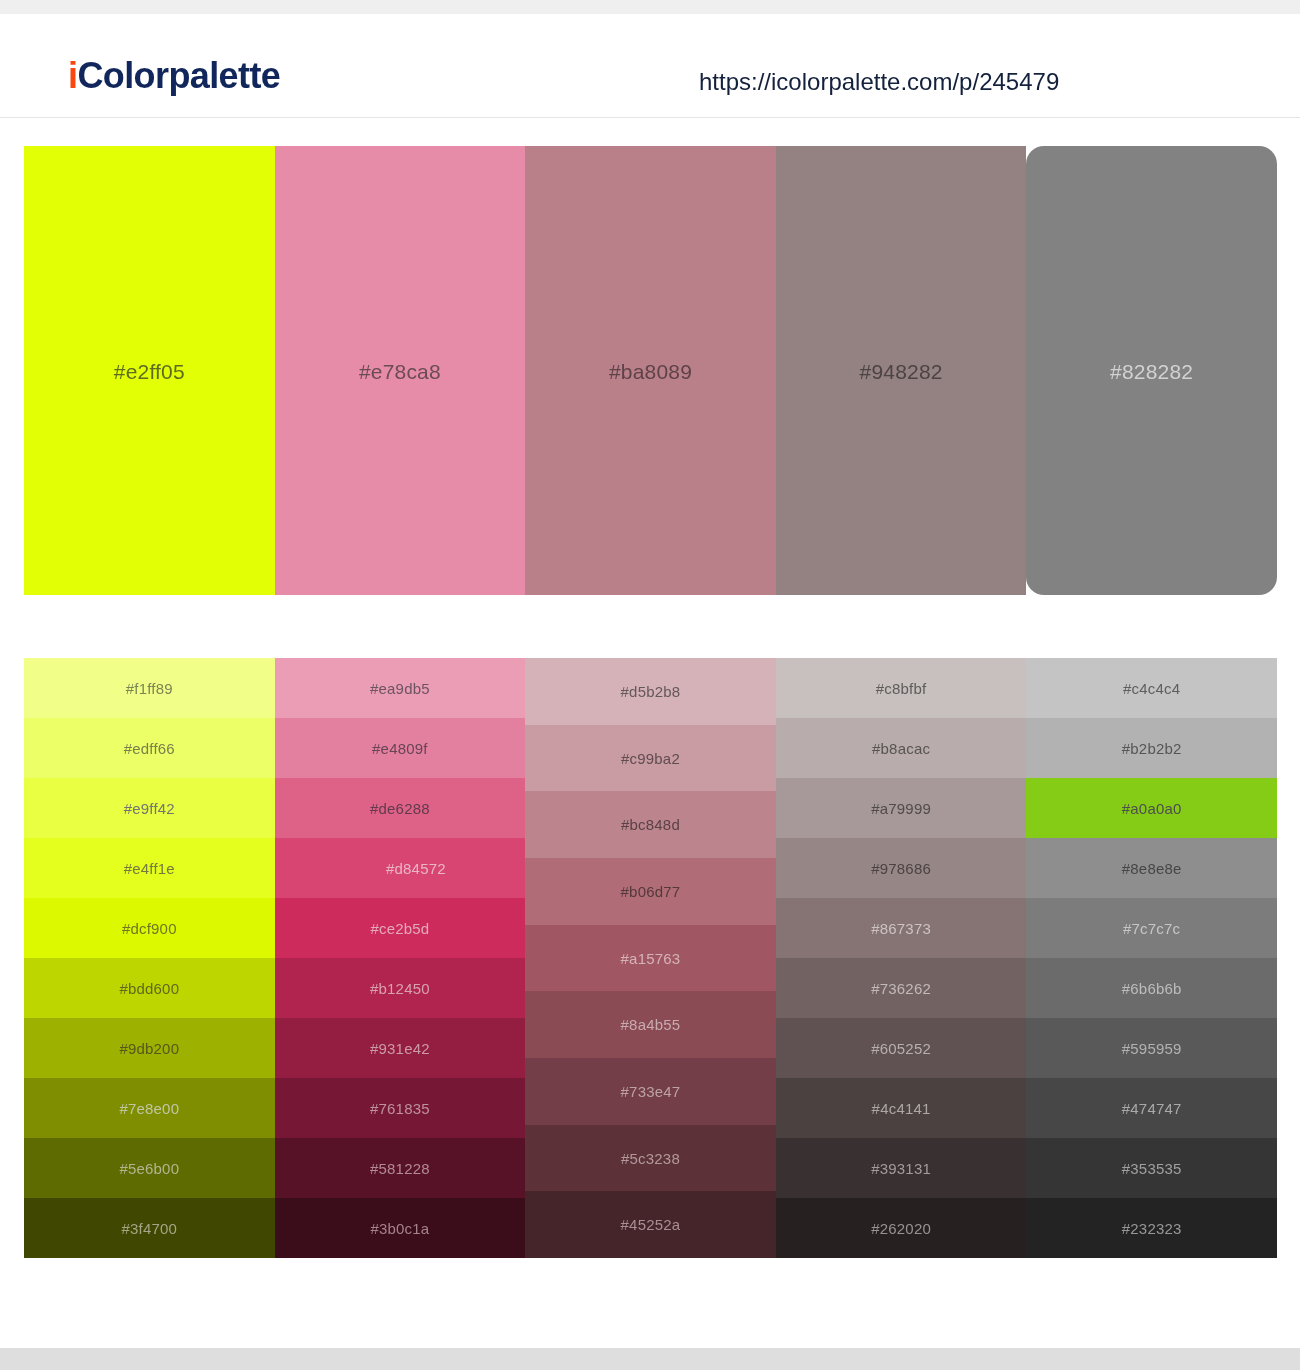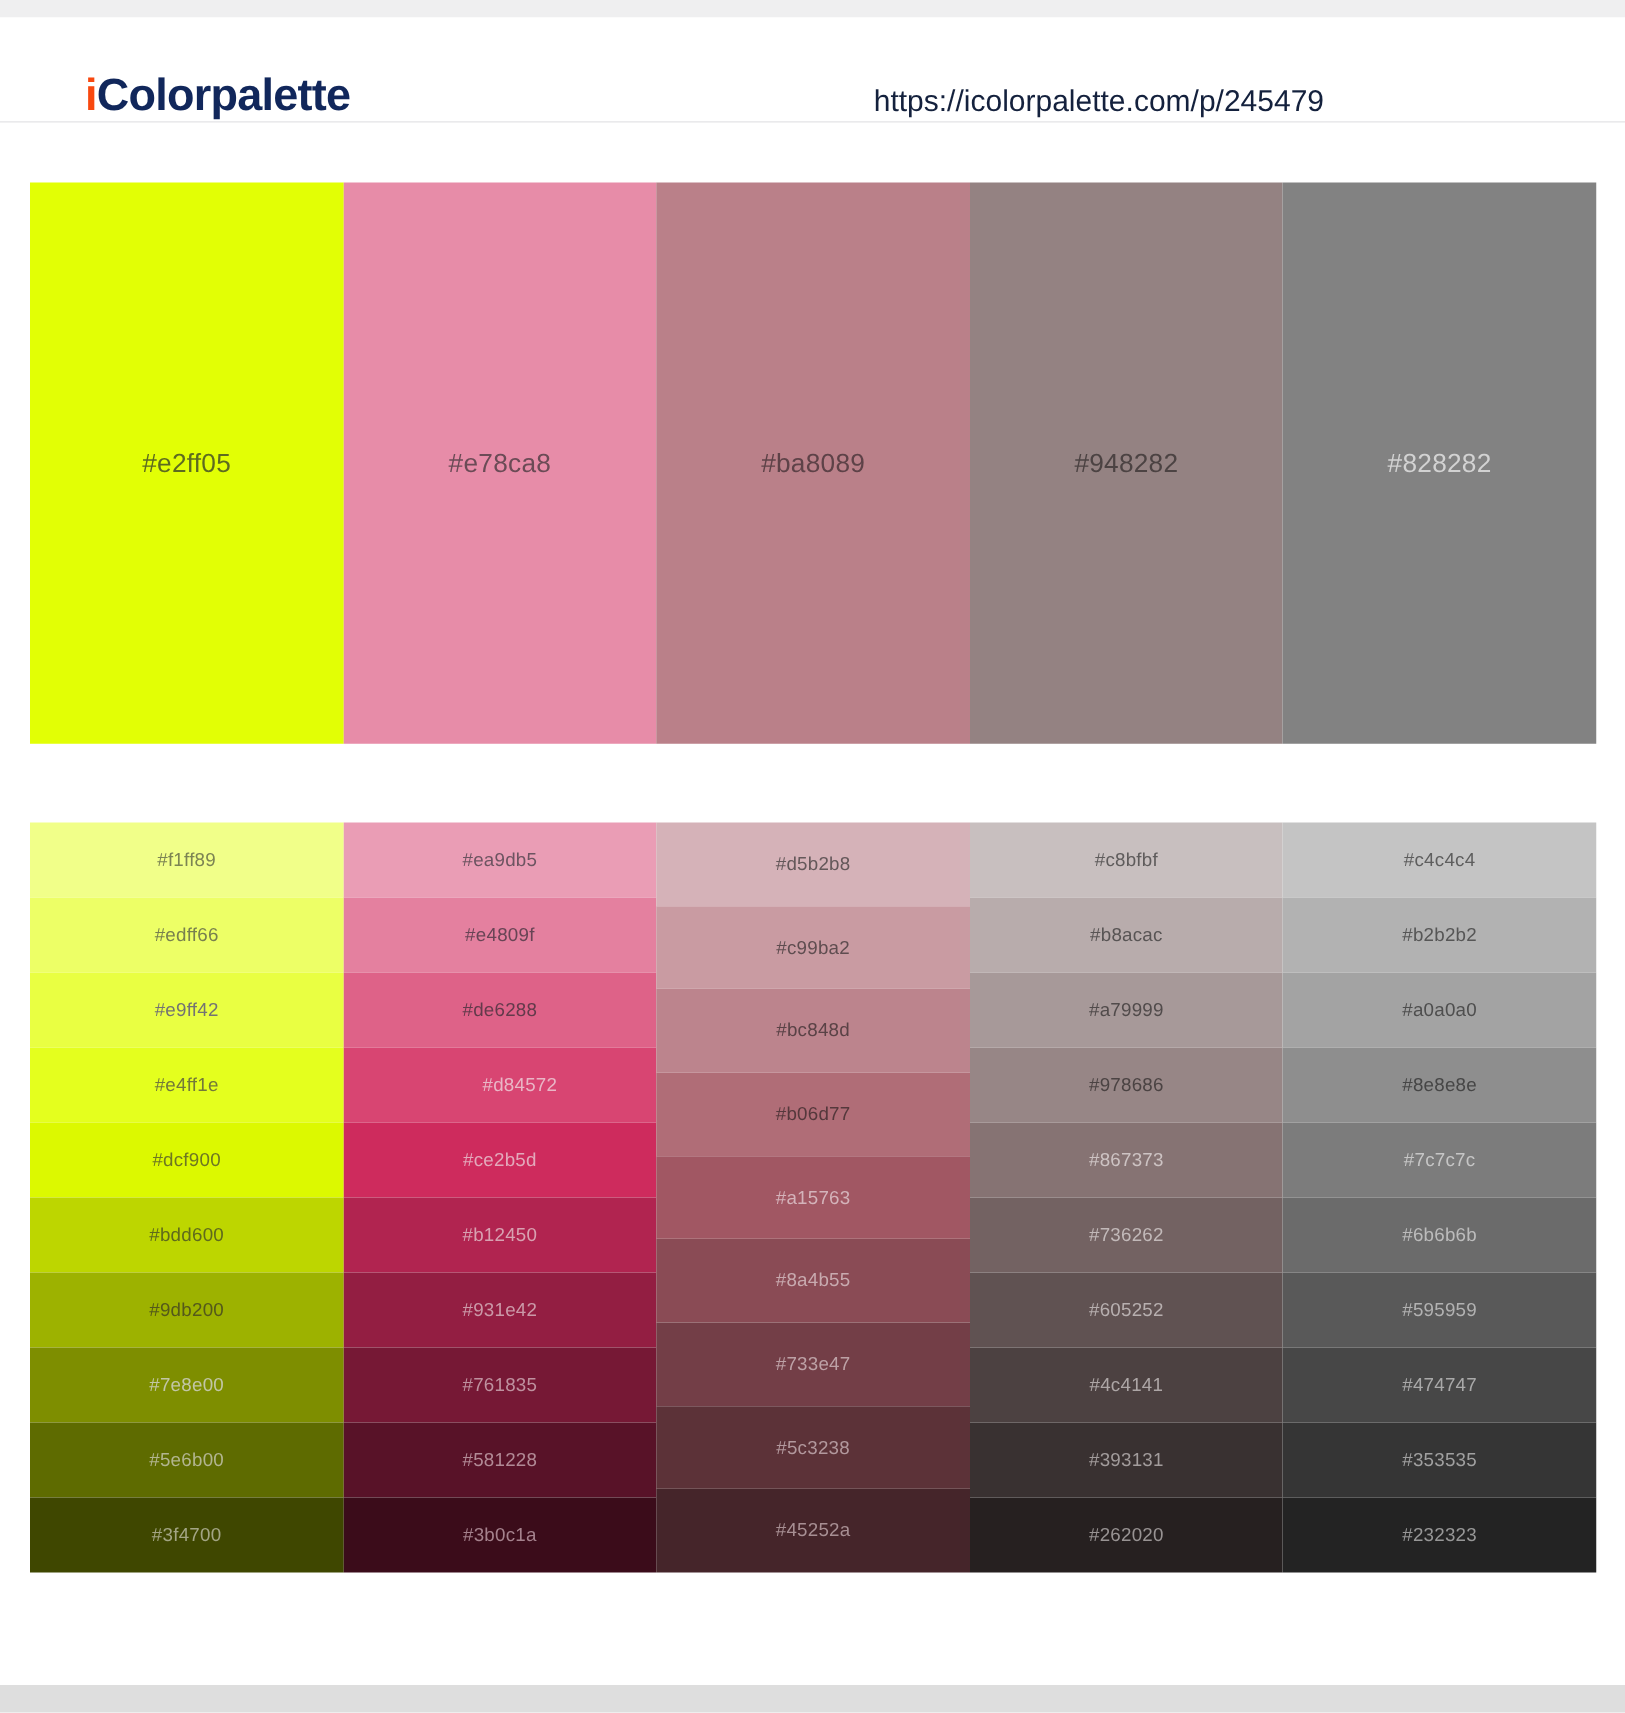--- a/index.html
+++ b/index.html
@@ -19,21 +19,21 @@
     width: 1300px;
     height: 14px;
     background: #efeff0;
   }
 
   
   .site-header {
     position: absolute;
     top: 14px; left: 0;
     width: 1300px;
-    height: 84px;
+    height: 104px;
     background: #ffffff;
     border-bottom: 1px solid #e4e4e6;
   }
 
   .logo {
     position: absolute;
     left: 68px;
     top: 44px;
     font-size: 36px;
     font-weight: bold;
@@ -131,21 +131,21 @@
     </div>
     <div class="palette-swatch" style="background: rgb(231, 140, 168);">
       <div class="swatch-label" style="color: rgb(107, 75, 86);">#e78ca8</div>
     </div>
     <div class="palette-swatch" style="background: rgb(186, 128, 137);">
       <div class="swatch-label" style="color: rgb(94, 66, 72);">#ba8089</div>
     </div>
     <div class="palette-swatch" style="background: rgb(148, 130, 130);">
       <div class="swatch-label" style="color: rgb(76, 67, 67);">#948282</div>
     </div>
-    <div class="palette-swatch" style="background: rgb(130, 130, 130);">
+    <div class="palette-swatch" style="background: rgb(130, 130, 130); border-radius: 18px;">
       <div class="swatch-label" style="color: rgb(210, 210, 210);">#828282</div>
     </div>
   </div>
 
 <div class="shades-grid">
     <div class="shade-col">
       <div class="shade-cell" style="background: rgb(241, 255, 137); color: rgb(124, 132, 83);">#f1ff89</div>
       <div class="shade-cell" style="background: rgb(237, 255, 102); color: rgb(120, 128, 78);">#edff66</div>
       <div class="shade-cell" style="background: rgb(233, 255, 66); color: #737373;">#e9ff42</div>
       <div class="shade-cell" style="background: rgb(228, 255, 30); color: rgb(115, 121, 58);">#e4ff1e</div>
@@ -187,21 +187,21 @@
       <div class="shade-cell" style="background: rgb(134, 115, 115); color: rgb(205, 195, 195);">#867373</div>
       <div class="shade-cell" style="background: rgb(115, 98, 98); color: rgb(194, 185, 185);">#736262</div>
       <div class="shade-cell" style="background: rgb(96, 82, 82); color: rgb(183, 175, 175);">#605252</div>
       <div class="shade-cell" style="background: rgb(76, 65, 65); color: rgb(173, 166, 166);">#4c4141</div>
       <div class="shade-cell" style="background: rgb(57, 49, 49); color: rgb(162, 156, 156);">#393131</div>
       <div class="shade-cell" style="background: rgb(38, 32, 32); color: rgb(152, 147, 147);">#262020</div>
     </div>
     <div class="shade-col">
       <div class="shade-cell" style="background: rgb(196, 196, 196); color: rgb(94, 94, 94);">#c4c4c4</div>
       <div class="shade-cell" style="background: rgb(178, 178, 178); color: rgb(86, 86, 86);">#b2b2b2</div>
-      <div class="shade-cell" style="background: #a3a3a3; color: rgb(78, 78, 78);">#a0a0a0</div>
+      <div class="shade-cell" style="background: #84cc16; color: rgb(78, 78, 78);">#a0a0a0</div>
       <div class="shade-cell" style="background: rgb(142, 142, 142); color: rgb(70, 70, 70);">#8e8e8e</div>
       <div class="shade-cell" style="background: rgb(124, 124, 124); color: rgb(198, 198, 198);">#7c7c7c</div>
       <div class="shade-cell" style="background: rgb(107, 107, 107); color: rgb(188, 188, 188);">#6b6b6b</div>
       <div class="shade-cell" style="background: rgb(89, 89, 89); color: rgb(178, 178, 178);">#595959</div>
       <div class="shade-cell" style="background: rgb(71, 71, 71); color: rgb(169, 169, 169);">#474747</div>
       <div class="shade-cell" style="background: rgb(53, 53, 53); color: rgb(160, 160, 160);">#353535</div>
       <div class="shade-cell" style="background: rgb(35, 35, 35); color: rgb(151, 151, 151);">#232323</div>
     </div>
   </div>
 

